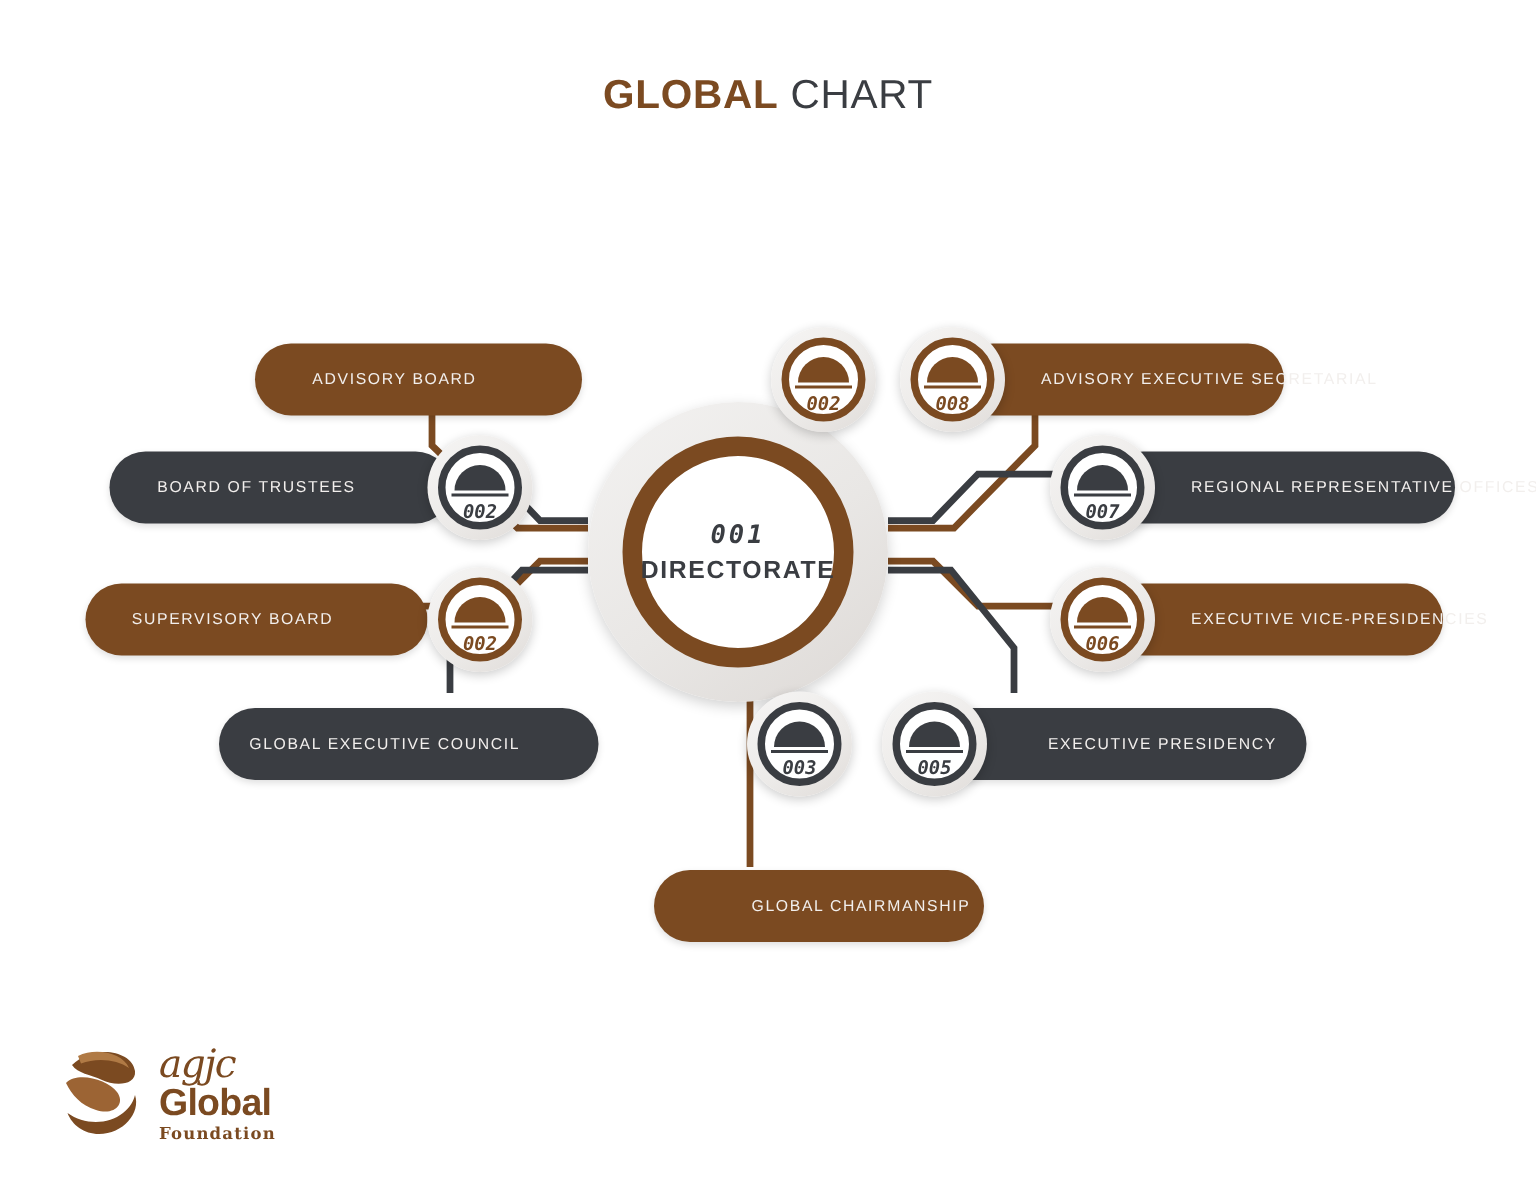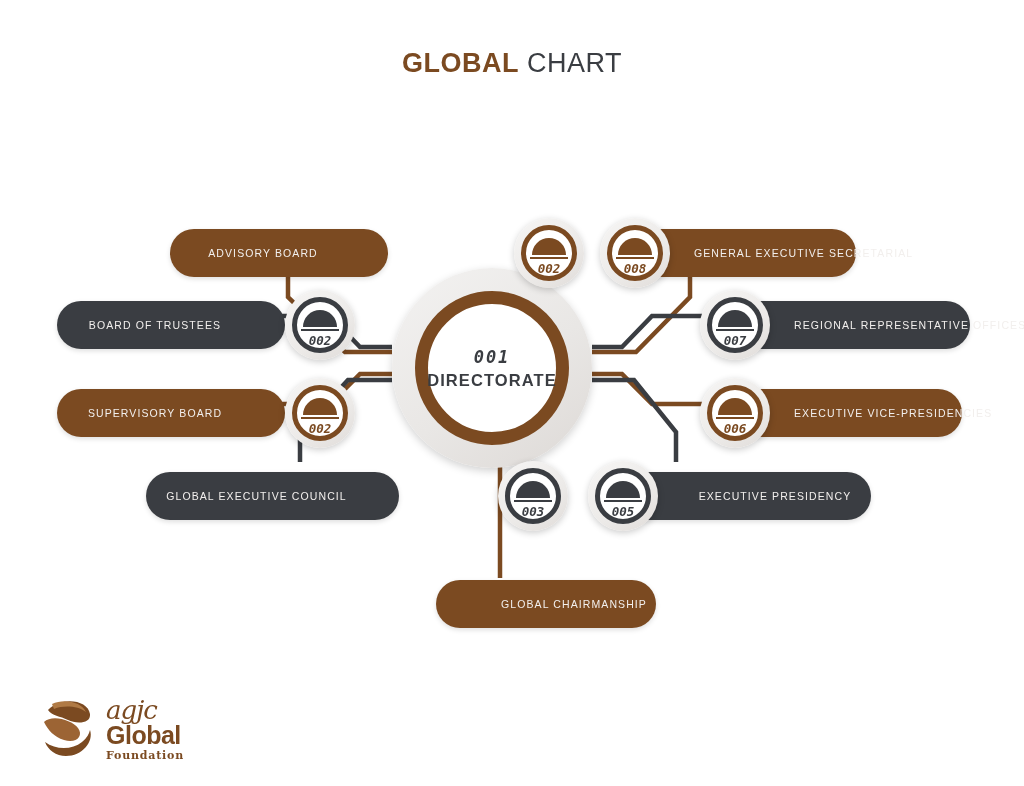--- a/index.html
+++ b/index.html
@@ -261,21 +261,21 @@
     <div class="badge brown" style="left:344px; top:0;">
       <div class="badge-ring">
         <div class="badge-dome"></div>
         <div class="badge-bar"></div>
         <div class="badge-num">002</div>
       </div>
     </div>
   </div>
 
   <div class="node" style="left:57px; top:290px; width:300px; height:70px;">
-    <div class="pill gray badge-right" style="left:0; top:11px; width:228px;">
+    <div class="pill gray badge-right" style="left:16px; top:11px; width:228px;">
       <span class="pill-text">BOARD OF TRUSTEES</span>
     </div>
     <div class="badge gray" style="left:228px; top:0;">
       <div class="badge-ring">
         <div class="badge-dome"></div>
         <div class="badge-bar"></div>
         <div class="badge-num">002</div>
       </div>
     </div>
   </div>
@@ -346,21 +346,21 @@
       <div class="badge-ring">
         <div class="badge-dome"></div>
         <div class="badge-bar"></div>
         <div class="badge-num">007</div>
       </div>
     </div>
   </div>
 
   <div class="node" style="left:600px; top:218px; width:258px; height:70px;">
     <div class="pill brown badge-left" style="left:38px; top:11px; width:218px;">
-      <span class="pill-text">GENERAL EXECUTIVE SECRETARIAL</span>
+      <span class="pill-text">ADVISORY EXECUTIVE SECRETARIAL</span>
     </div>
     <div class="badge brown" style="left:0; top:0;">
       <div class="badge-ring">
         <div class="badge-dome"></div>
         <div class="badge-bar"></div>
         <div class="badge-num">008</div>
       </div>
     </div>
   </div>
 

